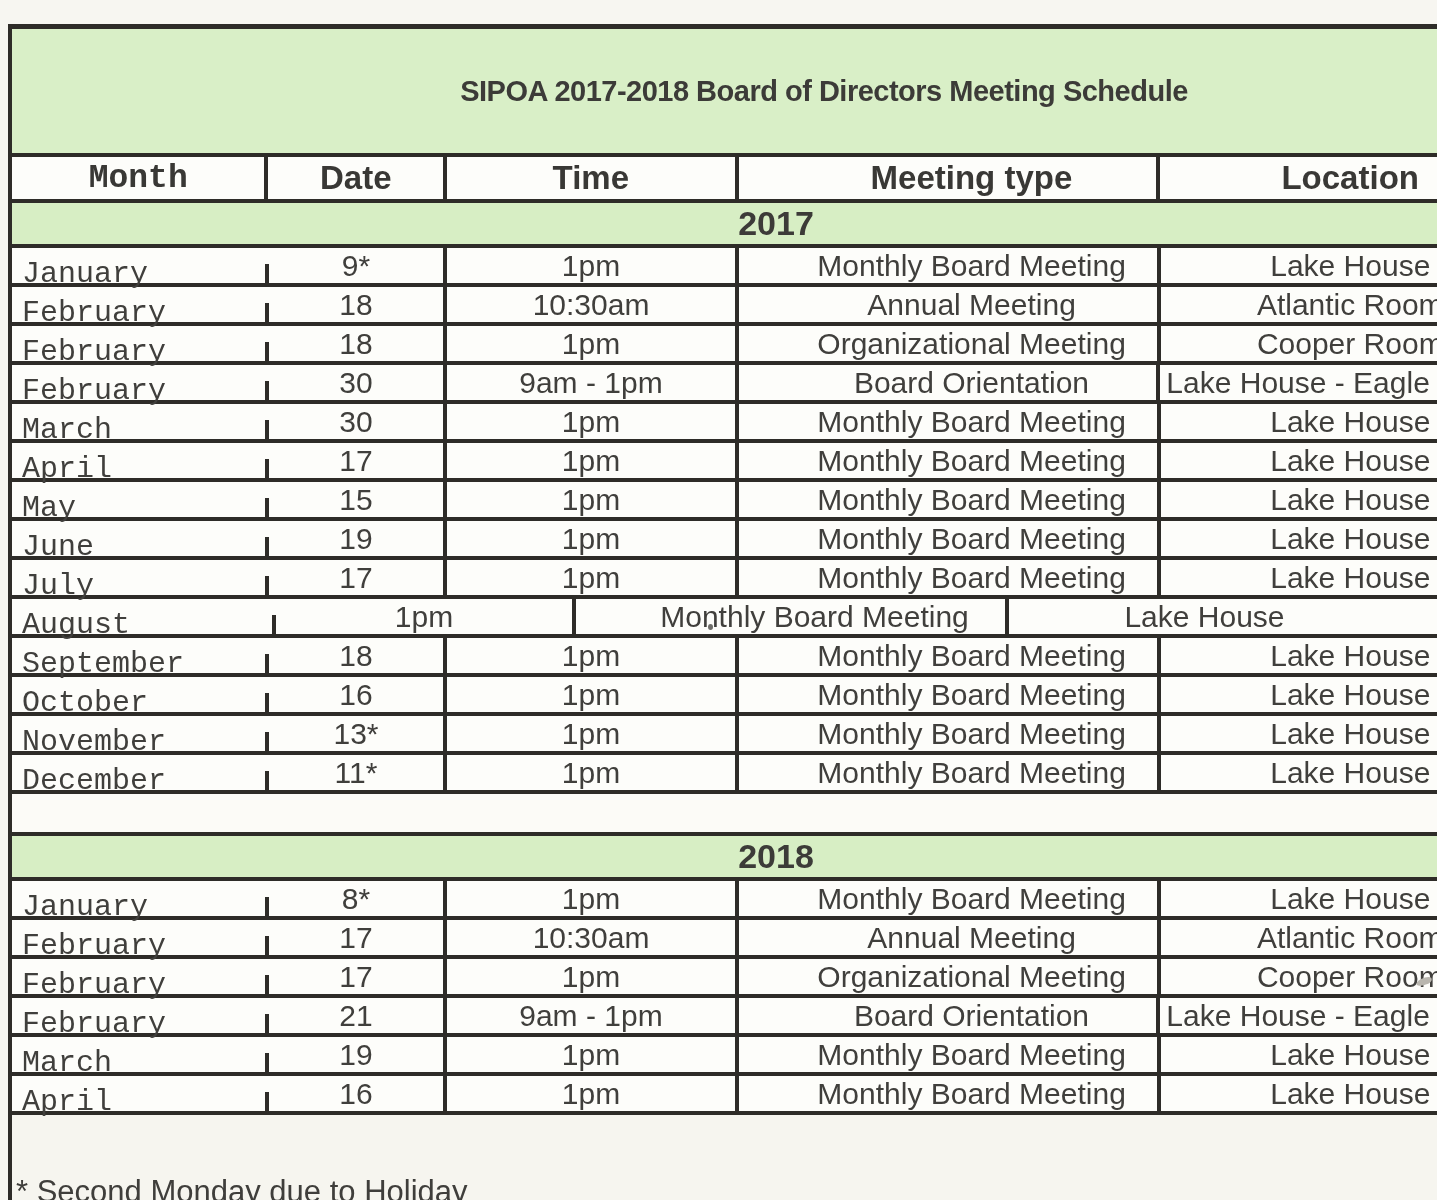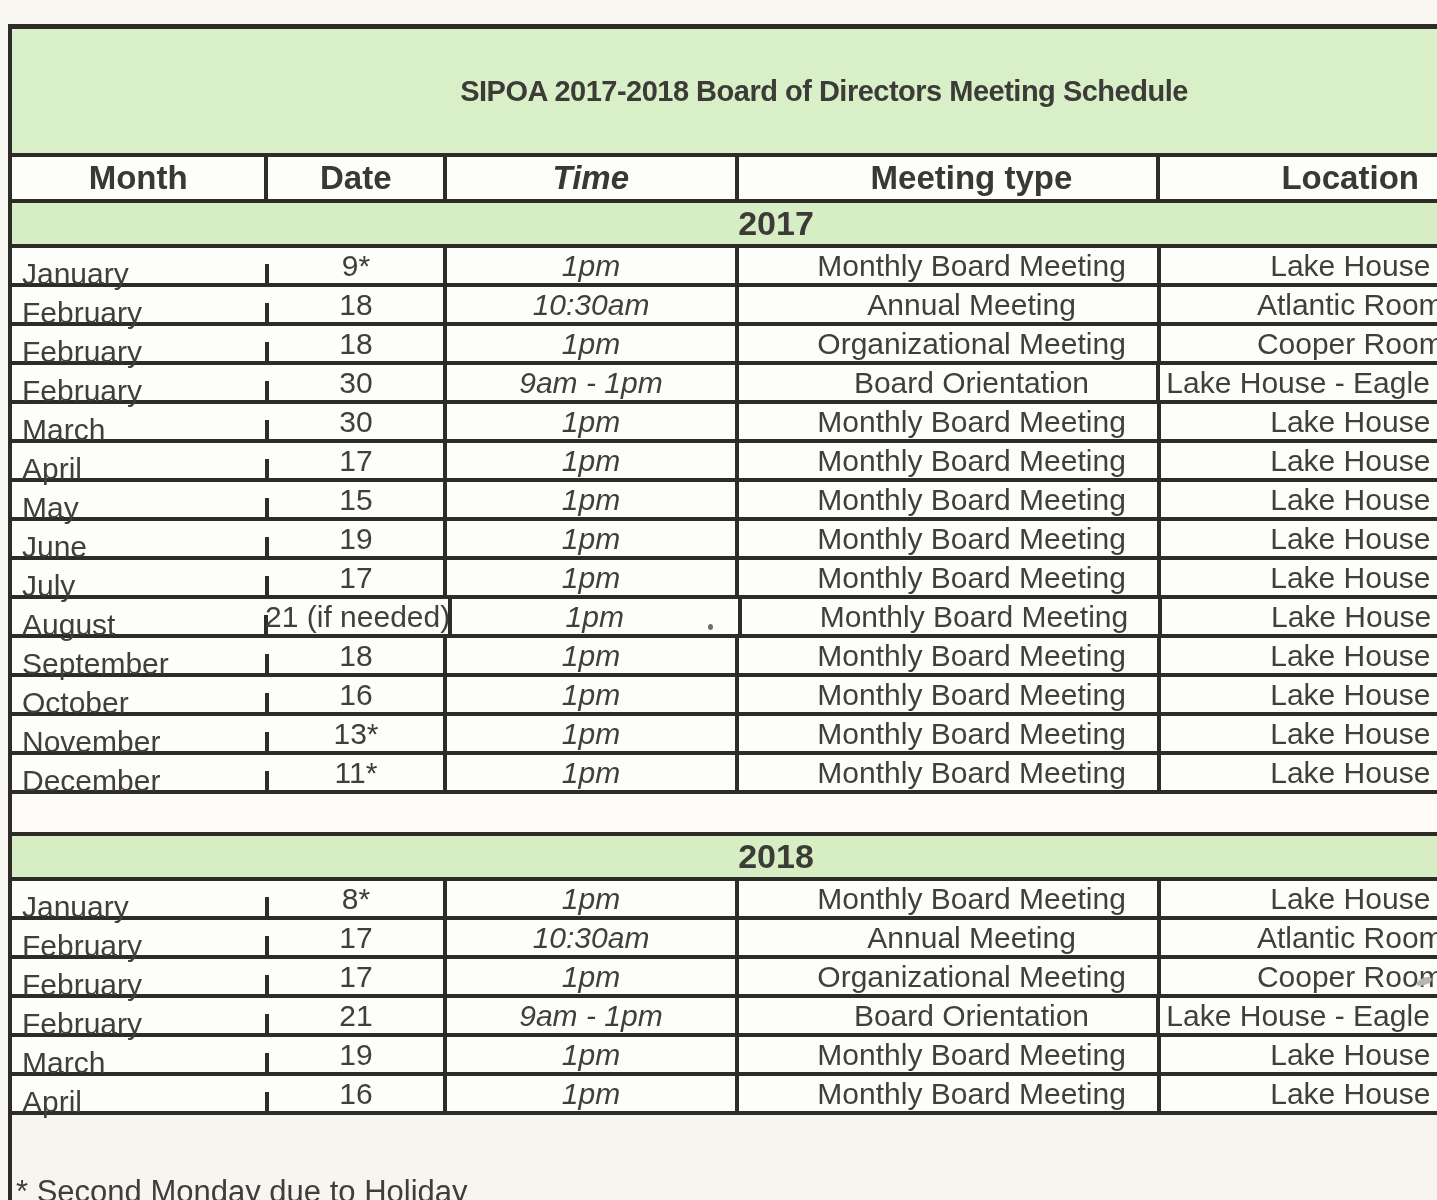--- a/index.html
+++ b/index.html
@@ -61,23 +61,23 @@
     box-sizing: border-box;
     border-right: 4px solid #2e2c28;
     display: flex;
     align-items: center;
     justify-content: center;
     font-size: 30px;
     color: #403f3c;
     white-space: nowrap;
     overflow: visible;
   }
-  .c0 { width: 264px; }
+  .c0 { width: 264px; font-family: Liberation Mono, monospace; }
   .c1 { width: 184px; }
-  .c2 { width: 300px; font-style: italic; }
+  .c2 { width: 300px; }
   .c3 { width: 433px; padding-left: 48px; }
   .c4 { width: 391px; border-right: none; }
   .cell.h {
     font-weight: bold;
     font-size: 33px;
     color: #393835;
   }
   .cell.left {
     justify-content: flex-start;
     padding-left: 10px;
@@ -207,21 +207,20 @@
         </div>
         <div class="row">
           <div class="cell c0 left">July</div>
           <div class="cell c1">17</div>
           <div class="cell c2">1pm</div>
           <div class="cell c3">Monthly Board Meeting</div>
           <div class="cell c4">Lake House</div>
         </div>
         <div class="row">
           <div class="cell c0 left">August</div>
-          <div class="cell c1">21 (if needed)</div>
           <div class="cell c2">1pm</div>
           <div class="cell c3">Monthly Board Meeting</div>
           <div class="cell c4">Lake House</div>
         </div>
         <div class="row">
           <div class="cell c0 left">September</div>
           <div class="cell c1">18</div>
           <div class="cell c2">1pm</div>
           <div class="cell c3">Monthly Board Meeting</div>
           <div class="cell c4">Lake House</div>

